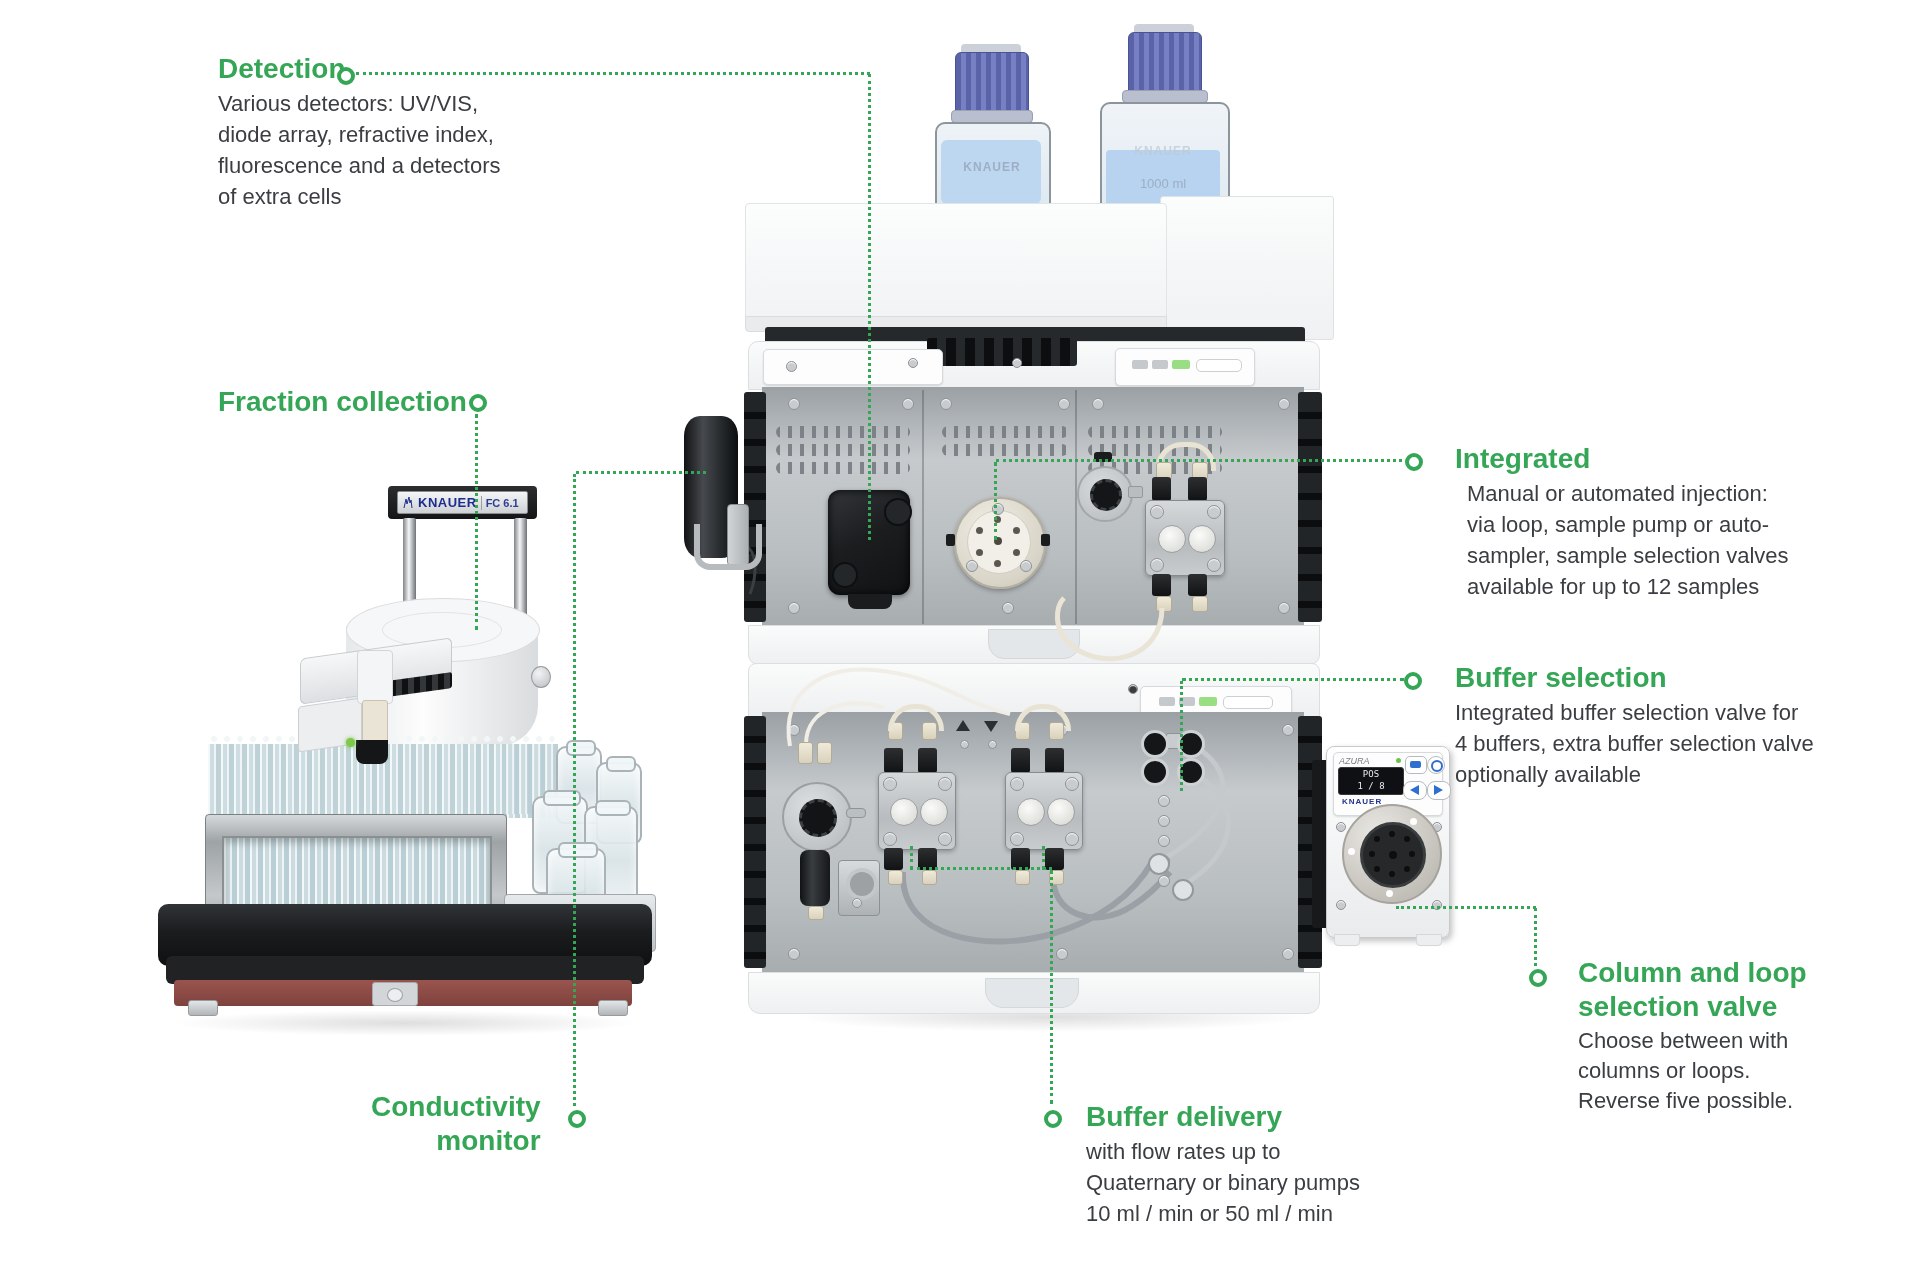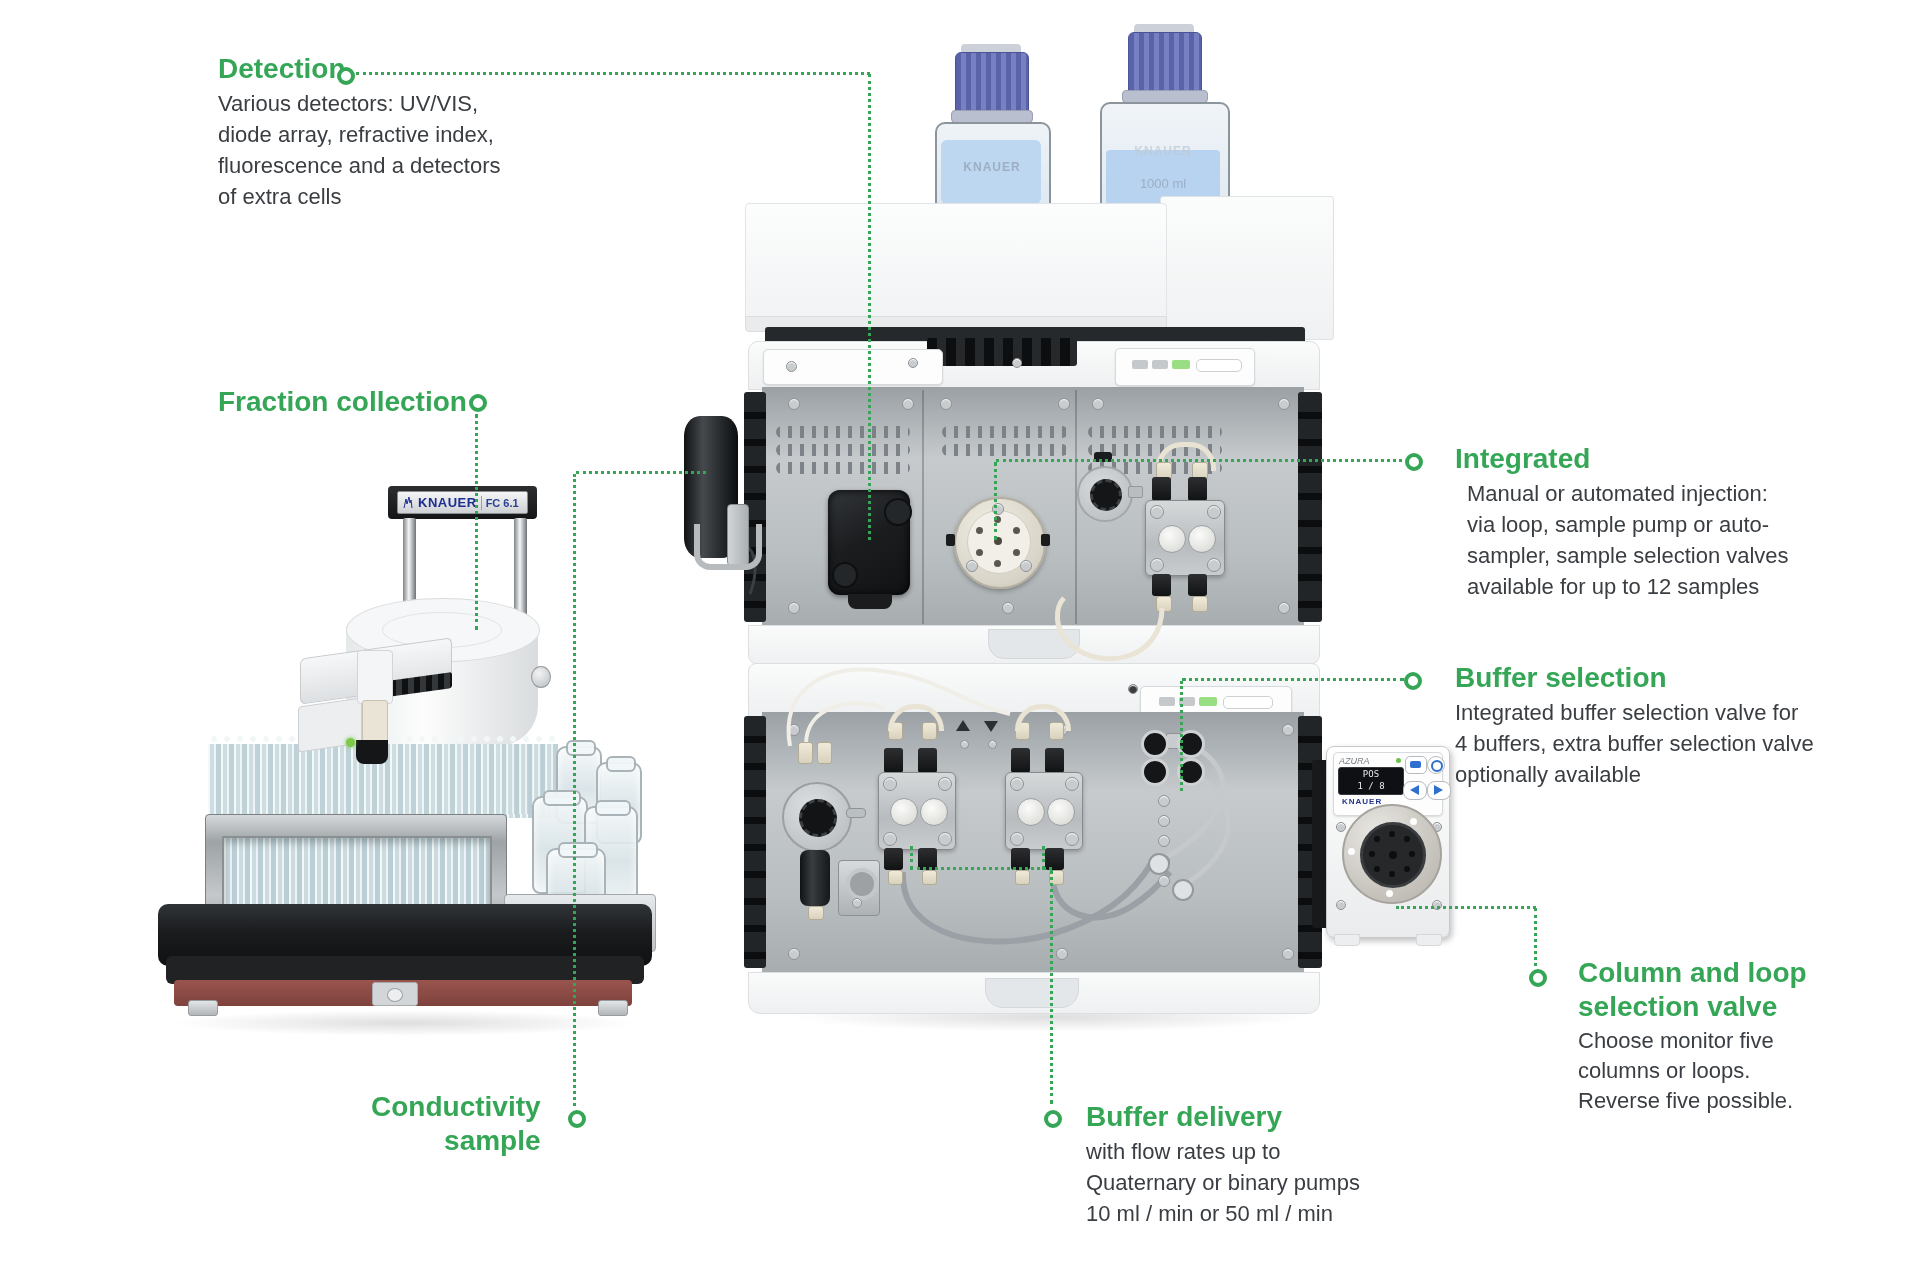--- a/index.html
+++ b/index.html
@@ -376,21 +376,21 @@
 
   <div class="a h" style="left:218px;top:385px;">Fraction collection</div>
   <div class="a mk" style="left:469px;top:394px;"></div>
   <div class="a dv" style="left:475px;top:414px;height:216px;"></div>
 
   <div class="a dh" style="left:576px;top:471px;width:130px;"></div>
   <div class="a dv" style="left:573px;top:474px;height:632px;"></div>
   <div class="a mk" style="left:568px;top:1110px;"></div>
   <div class="a h" style="left:371px;top:1090px;text-align:right;">
     <div>Conductivity</div>
-    <div>sample</div>
+    <div>monitor</div>
   </div>
 
   <div class="a dv" style="left:994px;top:462px;height:78px;"></div>
   <div class="a dh" style="left:996px;top:459px;width:406px;"></div>
   <div class="a mk" style="left:1405px;top:453px;"></div>
   <div class="a h" style="left:1455px;top:442px;">Integrated</div>
   <div class="a b" style="left:1455px;top:478px;margin-left:12px;">
     <div>Manual or automated injection:</div>
     <div>via loop, sample pump or auto-</div>
     <div>sampler, sample selection valves</div>
@@ -408,21 +408,21 @@
   </div>
 
   <div class="a dh" style="left:1396px;top:906px;width:140px;"></div>
   <div class="a dv" style="left:1534px;top:908px;height:58px;"></div>
   <div class="a mk" style="left:1529px;top:969px;"></div>
   <div class="a h" style="left:1578px;top:956px;">
     <div>Column and loop</div>
     <div>selection valve</div>
   </div>
   <div class="a b" style="left:1578px;top:1026px;line-height:30px;">
-    <div>Choose monitor five</div>
+    <div>Choose between with</div>
     <div>columns or loops.</div>
     <div>Reverse five possible.</div>
   </div>
 
   <div class="a dv" style="left:910px;top:846px;height:24px;"></div>
   <div class="a dv" style="left:1042px;top:846px;height:24px;"></div>
   <div class="a dh" style="left:910px;top:867px;width:142px;"></div>
   <div class="a dv" style="left:1050px;top:870px;height:234px;"></div>
   <div class="a mk" style="left:1044px;top:1110px;"></div>
   <div class="a h" style="left:1086px;top:1100px;">Buffer delivery</div>

